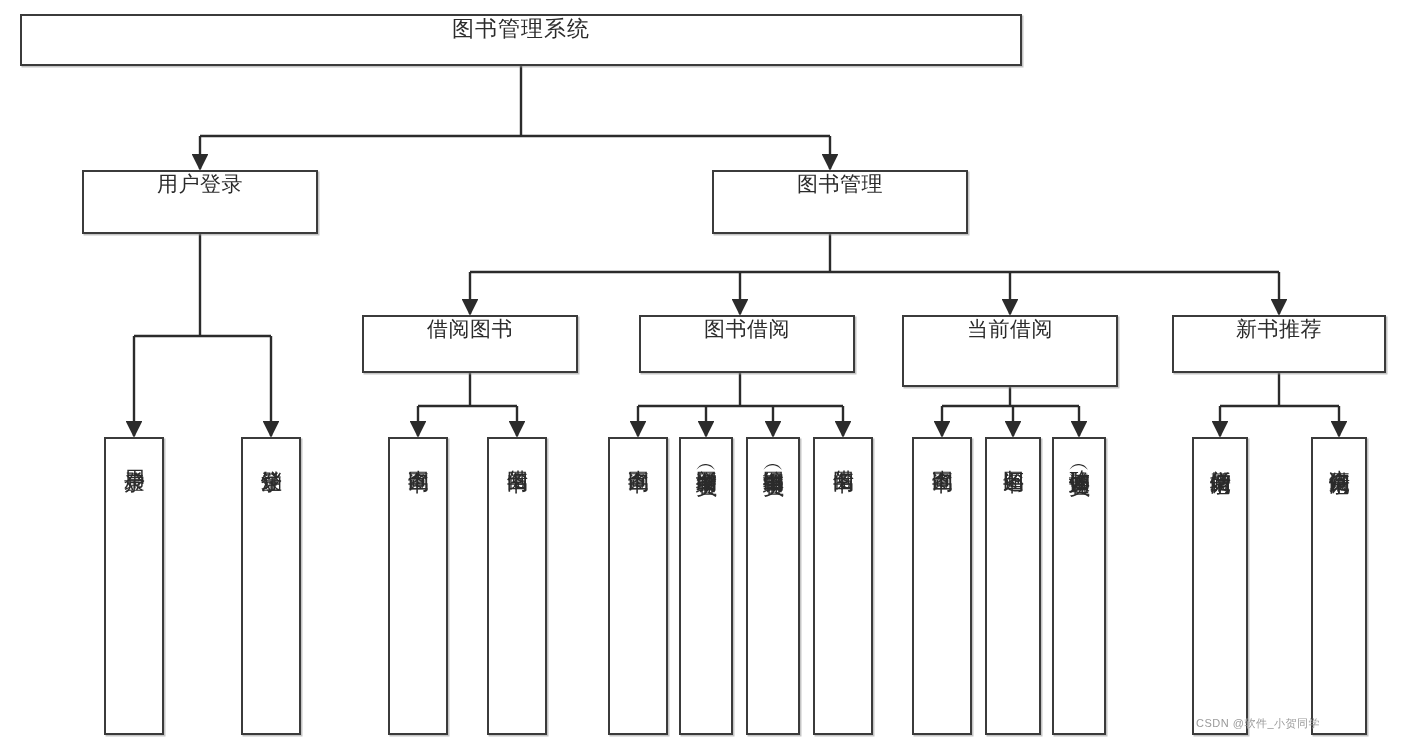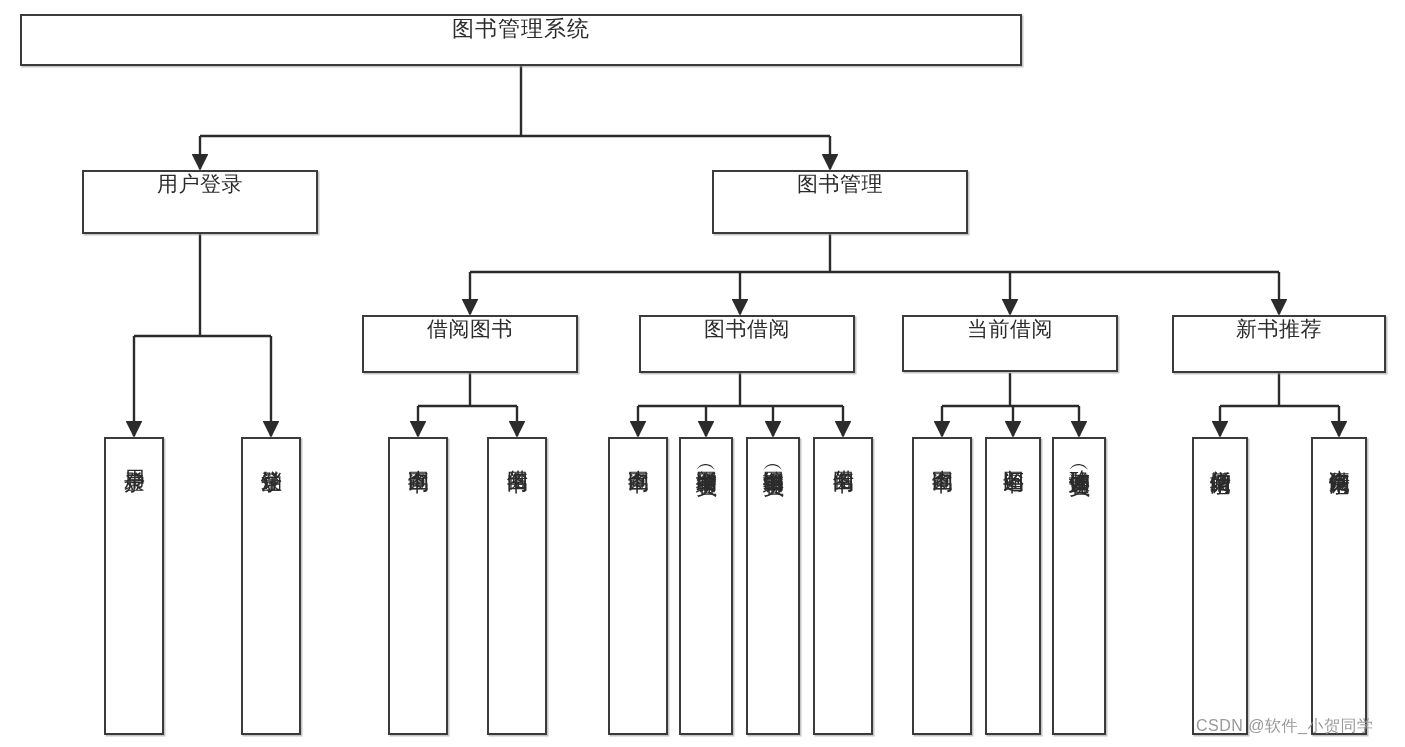--- a/index.html
+++ b/index.html
@@ -60,21 +60,21 @@
     writing-mode: vertical-rl;
     text-orientation: upright;
     font-size: 21px;
     line-height: 1.18;
     letter-spacing: 1px;
     white-space: normal;
     max-height: 270px;
   }
   .watermark {
     position: absolute;
-    font-size: 16px;
+    font-size: 11px;
     color: #9a9a9a;
     letter-spacing: 0.5px;
     white-space: nowrap;
     user-select: none;
   }
 </style>
 </head>
 <body>
 
 <div id="canvas">
@@ -131,21 +131,21 @@
       </div>
       <div class="node horizontal" style="left: 712px; top: 170px; width: 256px; height: 64px;">
         <span class="node-label">图书管理</span>
       </div>
       <div class="node horizontal" style="left: 362px; top: 315px; width: 216px; height: 58px;">
         <span class="node-label">借阅图书</span>
       </div>
       <div class="node horizontal" style="left: 632px; top: 315px; width: 216px; height: 58px; margin-left: 7px;">
         <span class="node-label">图书借阅</span>
       </div>
-      <div class="node horizontal" style="left: 902px; top: 315px; width: 216px; height: 57px;">
+      <div class="node horizontal" style="left: 902px; top: 315px; width: 216px; height: 72px;">
         <span class="node-label">当前借阅</span>
       </div>
       <div class="node horizontal" style="left: 1172px; top: 315px; width: 214px; height: 58px;">
         <span class="node-label">新书推荐</span>
       </div>
       <div class="node vertical" style="left: 104px; top: 437px; width: 60px; height: 298px;">
         <span class="node-label">用户登录</span>
       </div>
       <div class="node vertical" style="left: 241px; top: 437px; width: 60px; height: 298px;">
         <span class="node-label">注销登录</span>

